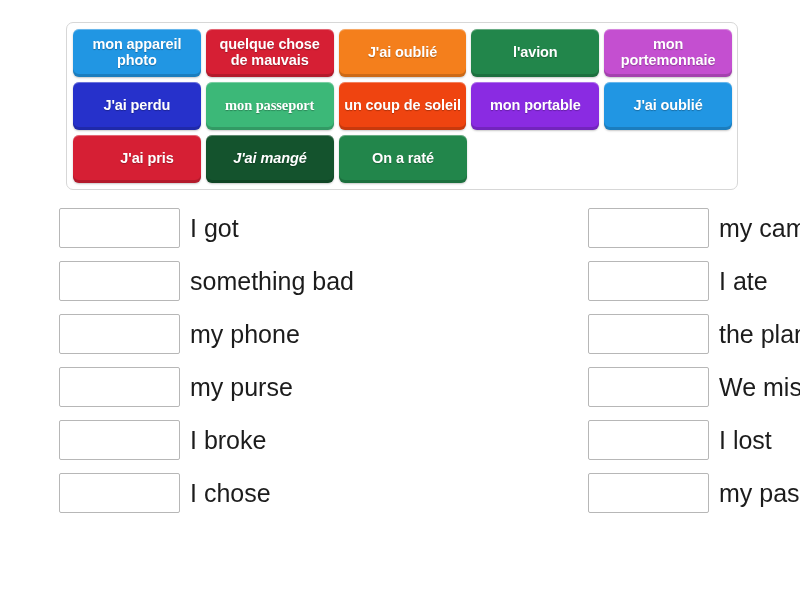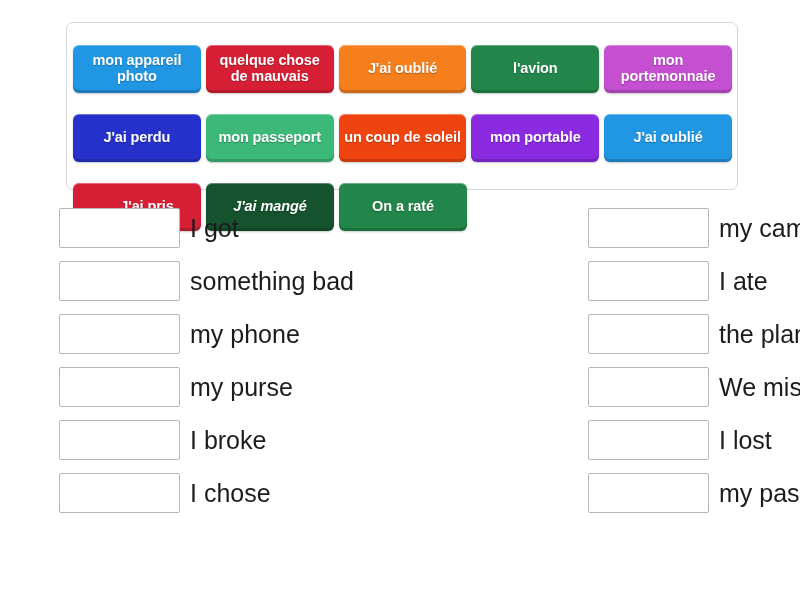--- a/index.html
+++ b/index.html
@@ -59,21 +59,20 @@
     font-size: 14.5px;
     line-height: 1.08;
     letter-spacing: -0.1px;
     padding: 2px 4px;
     cursor: move;
     user-select: none;
     text-shadow: 0 1px 1px rgba(0,0,0,0.28);
     box-shadow: inset 0 1px 0 rgba(255,255,255,0.32),
                 inset 0 -3px 0 rgba(0,0,0,0.16),
                 0 1px 2px rgba(0,0,0,0.22);
-    margin-top: 16px;
   }
 
   .tile-text { display: block; }
 
   
   .answer-columns {
     position: absolute;
     left: 59px;
     top: 208px;
     width: 700px;
@@ -136,21 +135,21 @@
         </div>
         <div class="tile" style="background: rgb(196, 79, 208);">
           <span class="tile-text">mon portemonnaie</span>
         </div>
       </div>
 
       <div class="tile-row">
         <div class="tile" style="background: rgb(38, 49, 203);">
           <span class="tile-text">J'ai perdu</span>
         </div>
-        <div class="tile" style="background: rgb(60, 184, 120);">
+        <div class="tile" style="background: rgb(60, 184, 120); font-family: Liberation Serif, serif;">
           <span class="tile-text">mon passeport</span>
         </div>
         <div class="tile" style="background: rgb(239, 68, 16);">
           <span class="tile-text">un coup de soleil</span>
         </div>
         <div class="tile" style="background: rgb(138, 43, 226); align-items: center;">
           <span class="tile-text">mon portable</span>
         </div>
         <div class="tile" style="background: rgb(33, 150, 227);">
           <span class="tile-text">J'ai oublié</span>

